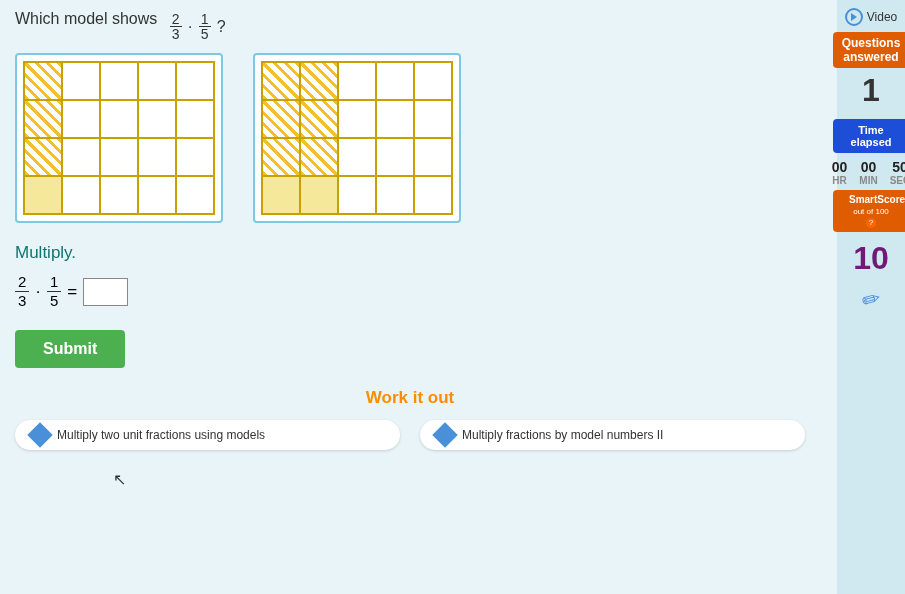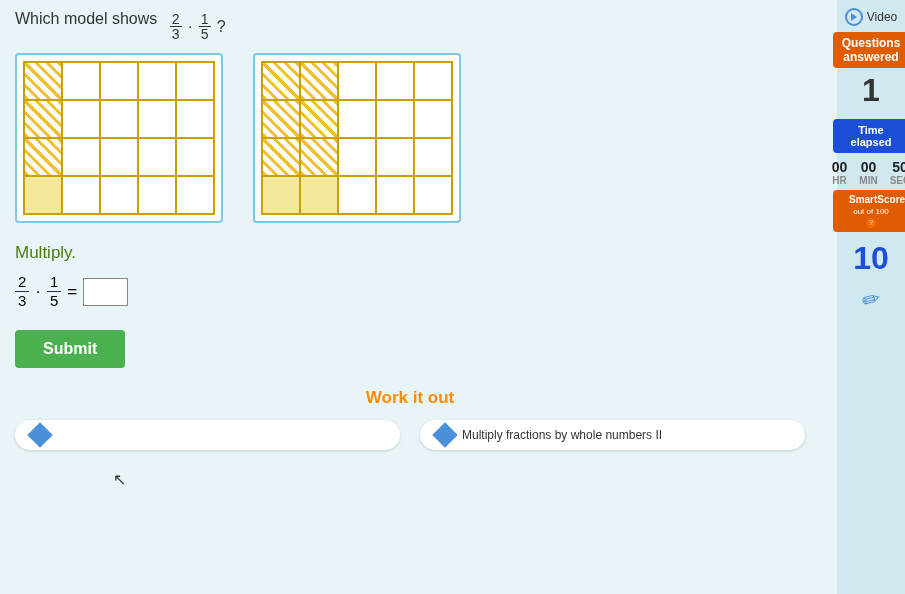--- a/index.html
+++ b/index.html
@@ -106,21 +106,21 @@
       background: white;
     }
 
     
     .multiply-section {
       margin-bottom: 20px;
     }
 
     .multiply-label {
       font-size: 17px;
-      color: #4d7c0f;
+      color: #0f766e;
       margin-bottom: 10px;
     }
 
     .equation-row {
       display: flex;
       align-items: center;
       gap: 6px;
       font-size: 17px;
     }
 
@@ -295,21 +295,21 @@
     }
     .smartscore-sub {
       font-size: 8px;
       color: white;
       font-weight: normal;
     }
 
     .smart-score-num {
       font-size: 32px;
       font-weight: bold;
-      color: #1d4ed8;
+      color: #701a75;
       margin-top: 4px;
     }
 
     .pencil-icon {
       margin-top: 10px;
       font-size: 22px;
       color: #4a90d9;
       transform: rotate(-15deg);
       display: inline-block;
     }
@@ -431,24 +431,25 @@
 
   
   <div class="work-it-out">
     <div class="work-it-out-title">Work it out</div>
   </div>
 
   
   <div class="help-links">
     <div class="help-link">
       <div class="help-diamond"></div>
+      <span>Multiply two unit fractions using models</span>
     </div>
     <div class="help-link">
       <div class="help-diamond"></div>
-      <span>Multiply fractions by whole numbers II</span>
+      <span>Multiply fractions by model numbers II</span>
     </div>
   </div>
 </div>
 
 <div class="cursor-arrow">↖</div>
 
 <div class="sidebar">
 
   <button class="video-btn">
     <div class="play-circle">

